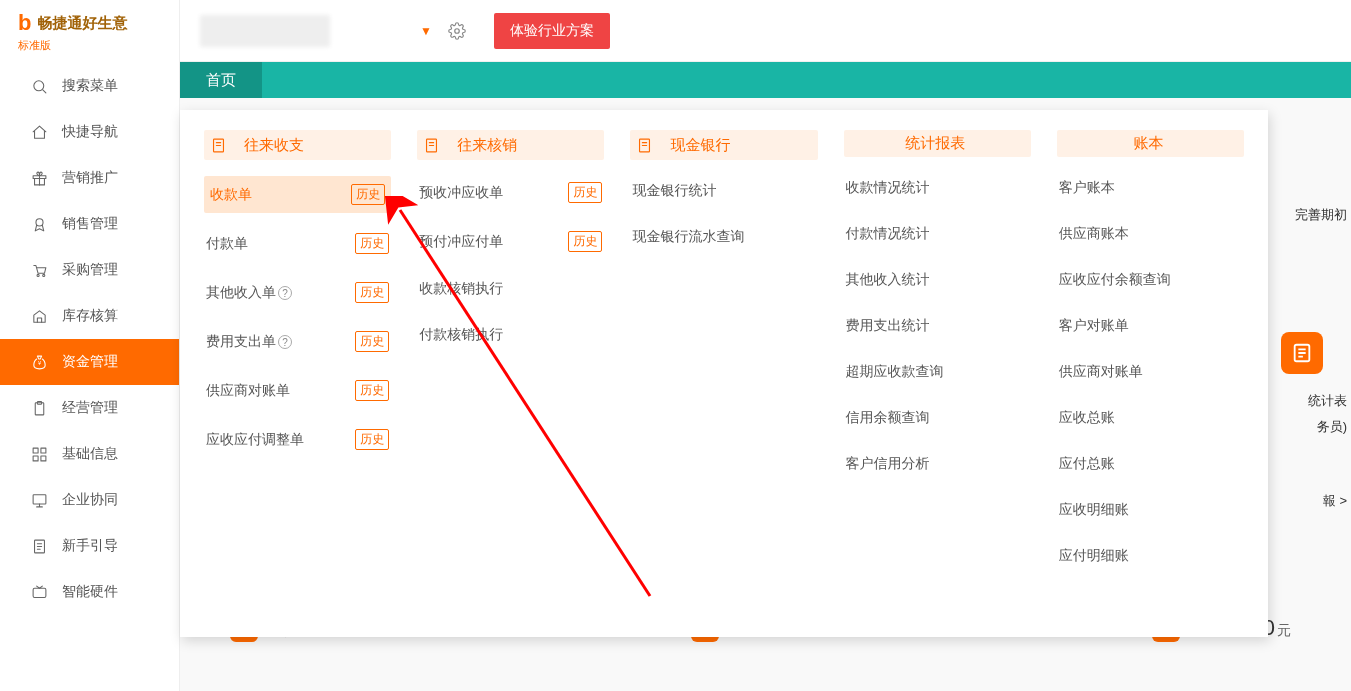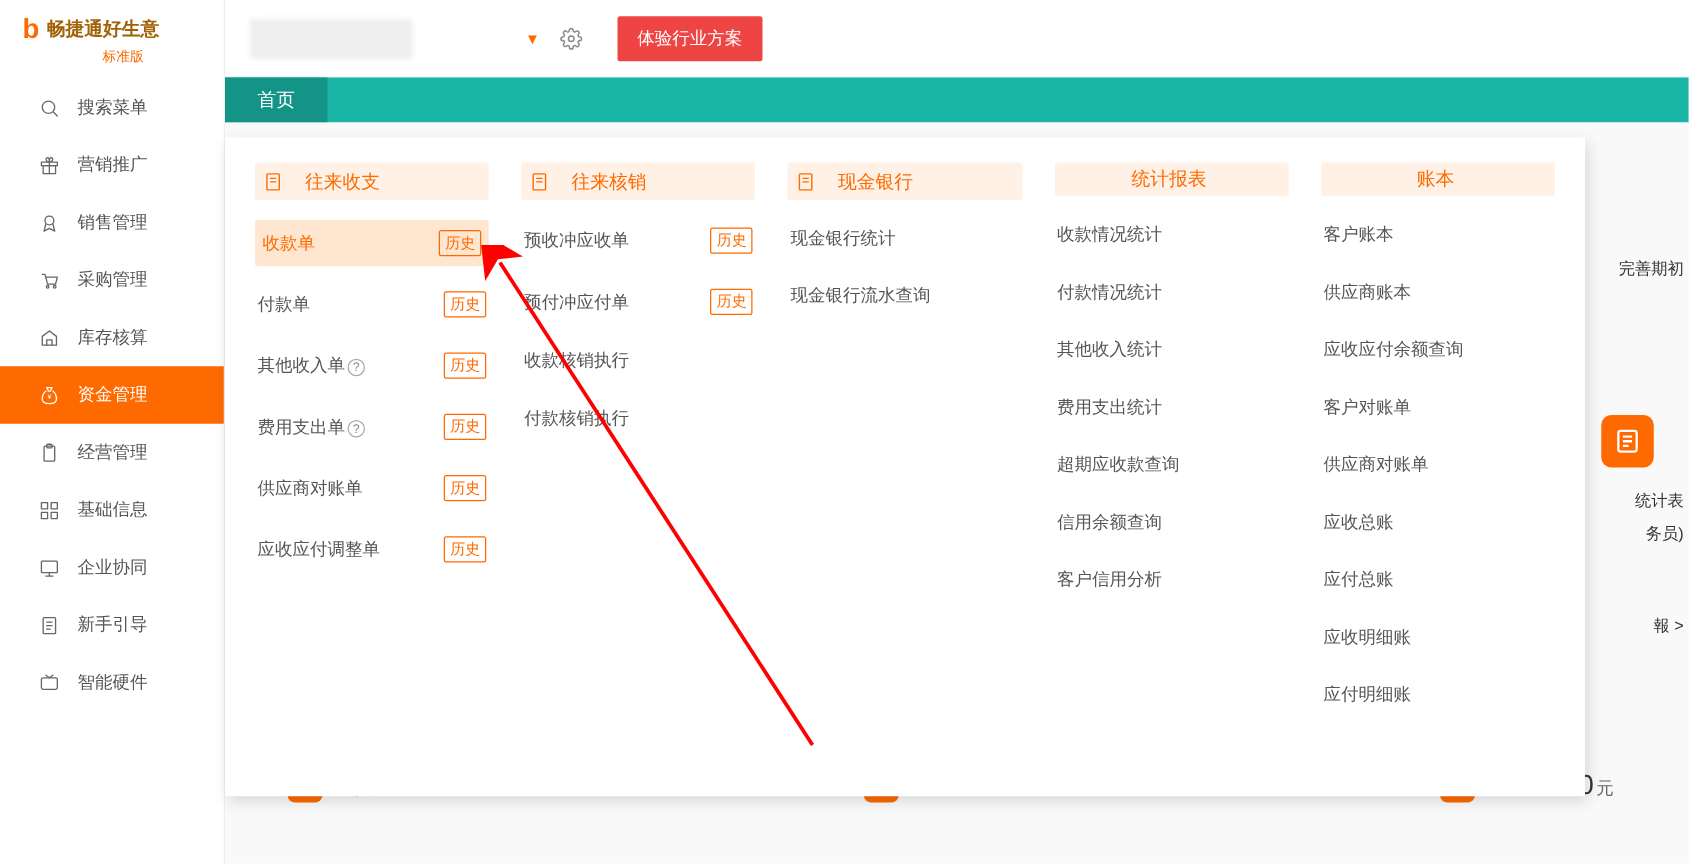--- a/index.html
+++ b/index.html
@@ -4,21 +4,21 @@
   <style>
     * { margin: 0; padding: 0; box-sizing: border-box; }
     body { font-family: "Microsoft YaHei", -apple-system, BlinkMacSystemFont, sans-serif; font-size: 14px; color: #333; background: #f5f5f5; overflow: hidden; }
     .app { display: flex; width: 1351px; height: 691px; background: #fff; position: relative; }
 
     
     .sidebar { width: 180px; background: #fff; border-right: 1px solid #eee; display: flex; flex-direction: column; flex-shrink: 0; }
     .logo-area { padding: 10px 18px 4px 18px; display: flex; align-items: center; }
     .logo-b { color: #ff6a00; font-weight: 900; font-size: 22px; margin-right: 6px; font-family: Arial; }
     .logo-text { color: #a16207; font-weight: 700; font-size: 15px; }
-    .edition { color: #ff6a00; font-size: 11px; margin-left: 18px; margin-top: -2px; margin-bottom: 10px; text-align: center; }
+    .edition { color: #ff6a00; font-size: 11px; margin-left: 18px; margin-top: -2px; margin-bottom: 10px; }
     .sidebar-item { display: flex; align-items: center; padding: 14px 0 14px 30px; cursor: pointer; color: #555; font-size: 14px; }
     .sidebar-item.active { background: #ff6a00; color: #fff; }
     .sidebar-item .s-icon { width: 18px; height: 18px; margin-right: 14px; flex-shrink: 0; display: inline-flex; align-items: center; justify-content: center; }
     .sidebar-item.active .s-icon svg { stroke: #fff; fill: none; }
     .sidebar-item .s-icon svg { stroke: #666; fill: none; stroke-width: 1.5; }
 
     
     .main { flex: 1; display: flex; flex-direction: column; min-width: 0; }
     .topbar { height: 62px; display: flex; align-items: center; padding: 0 14px; background: #fff; border-bottom: 1px solid #f0f0f0; }
     .blur-block { width: 130px; height: 32px; margin-left: 6px; background: #eee; filter: blur(2px); border-radius: 2px; }
@@ -80,20 +80,29 @@
             <svg viewBox="0 0 24 24" width="17" height="17" stroke="#666" fill="none" stroke-width="1.6" stroke-linecap="round" stroke-linejoin="round">
               <circle cx="11" cy="11" r="7"></circle>
               <path d="m21 21-4.3-4.3"></path>
             </svg>
           </span>
           <span>搜索菜单</span>
         </div>
         <div class="sidebar-item">
           <span class="s-icon">
             <svg viewBox="0 0 24 24" width="17" height="17" stroke="#666" fill="none" stroke-width="1.6" stroke-linecap="round" stroke-linejoin="round">
+              <path d="M3 11 12 3l9 8"></path>
+              <path d="M5 10v10h14V10"></path>
+            </svg>
+          </span>
+          <span>快捷导航</span>
+        </div>
+        <div class="sidebar-item">
+          <span class="s-icon">
+            <svg viewBox="0 0 24 24" width="17" height="17" stroke="#666" fill="none" stroke-width="1.6" stroke-linecap="round" stroke-linejoin="round">
               <rect x="3" y="8" width="18" height="4"></rect>
               <rect x="5" y="12" width="14" height="9"></rect>
               <path d="M12 8v13M12 8c-4 0-5-5-2-5 2 0 2 3 2 5zM12 8c4 0 5-5 2-5-2 0-2 3-2 5z"></path>
             </svg>
           </span>
           <span>营销推广</span>
         </div>
         <div class="sidebar-item">
           <span class="s-icon">
             <svg viewBox="0 0 24 24" width="17" height="17" stroke="#666" fill="none" stroke-width="1.6" stroke-linecap="round" stroke-linejoin="round">

